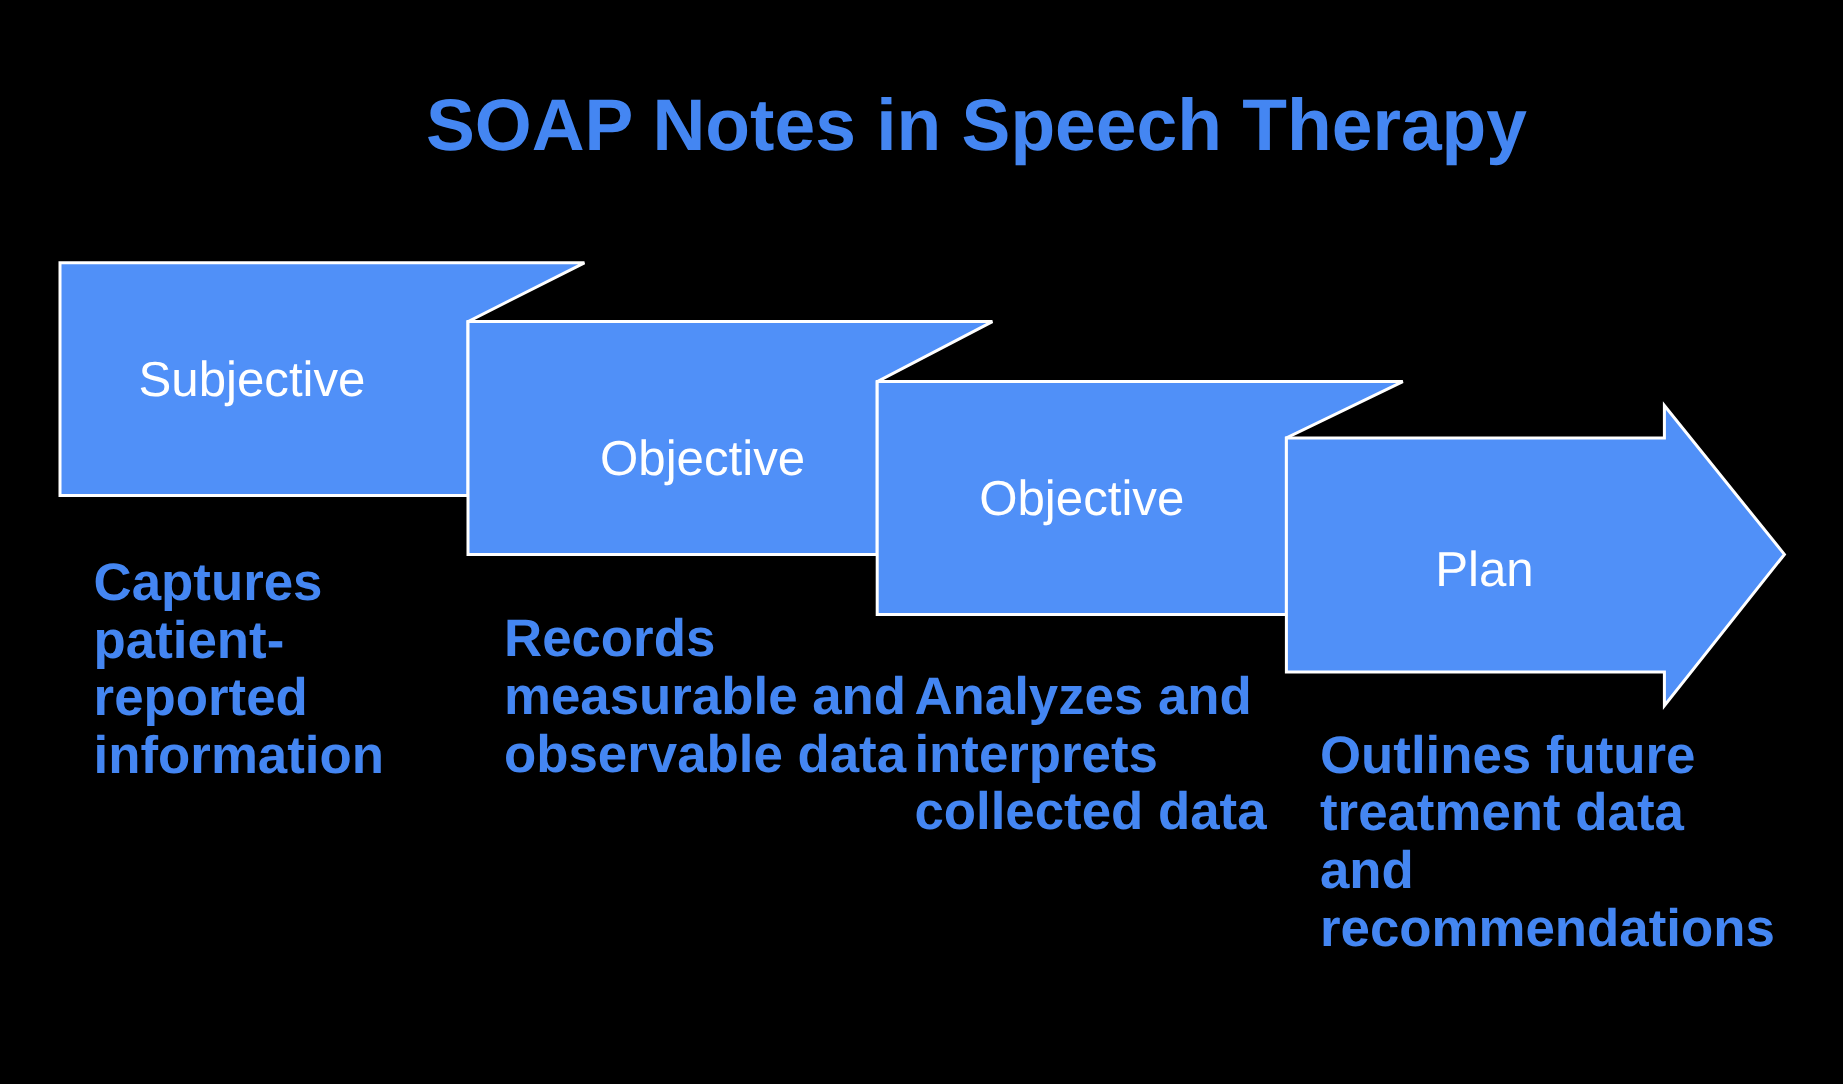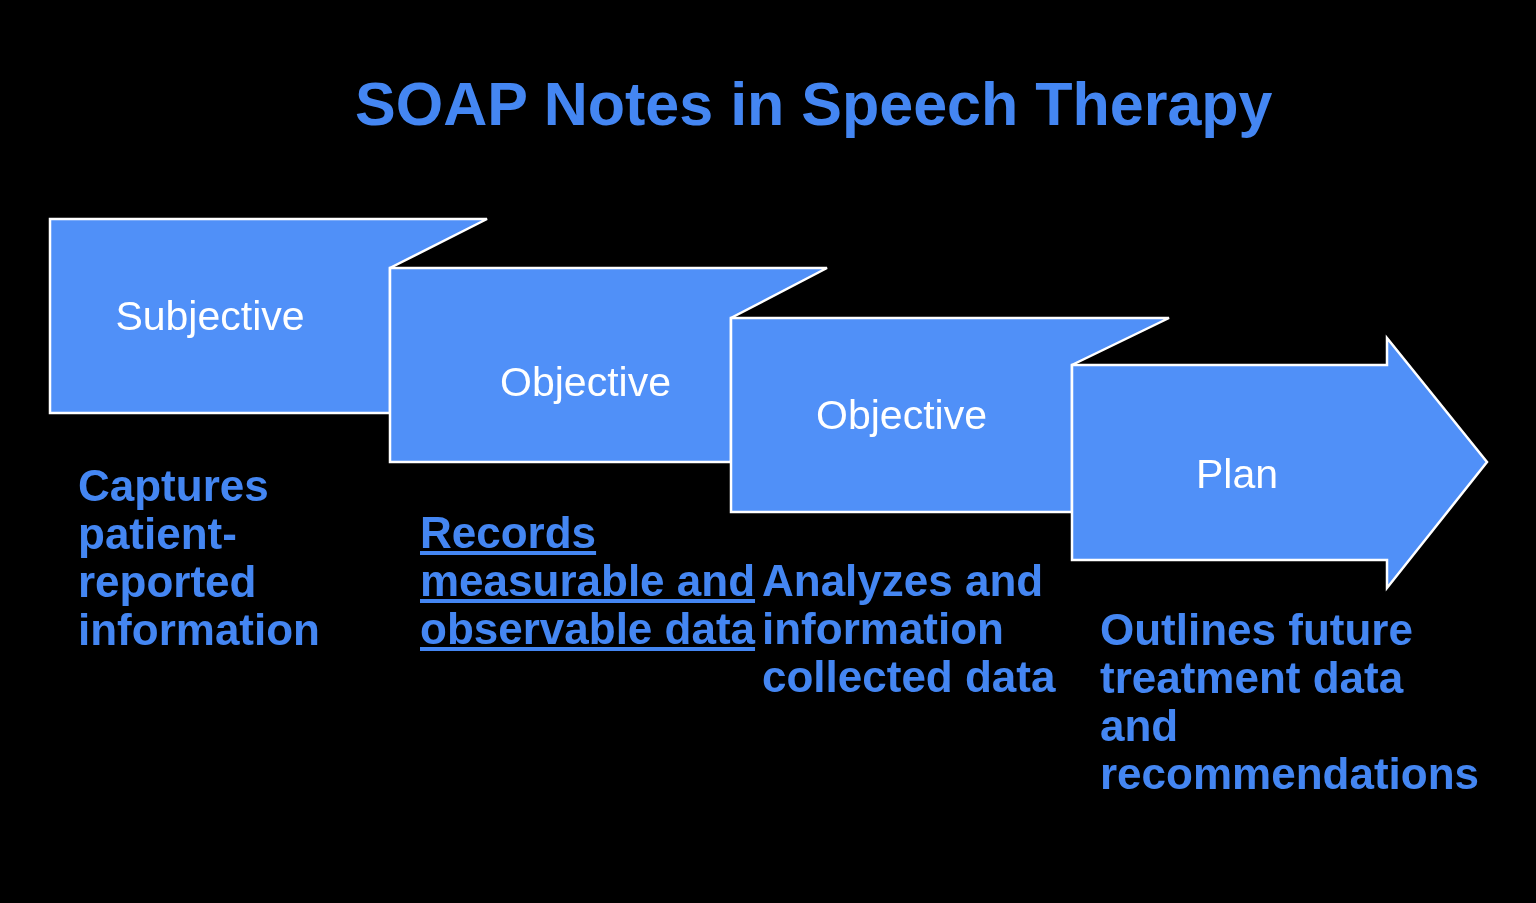--- a/index.html
+++ b/index.html
@@ -42,21 +42,21 @@
   .step-label.s2{left:390px;top:358px;width:391px;}
   .step-label.s3{left:731px;top:391px;width:341px;}
   .step-label.s4{left:1072px;top:418px;width:330px;margin-top:32px;}
   .step-desc{
     position:absolute;
     font-size:44px;line-height:48px;font-weight:bold;
     color:var(--accent);
     white-space:pre-line;
   }
   .step-desc.d1{left:78px;top:462px;}
-  .step-desc.d2{left:420px;top:509px;text-decoration:underline;}
+  .step-desc.d2{left:420px;top:509px;}
   .step-desc.d3{left:762px;top:557px;}
   .step-desc.d4{left:1100px;top:606px;}
 </style>
 </head>
 <body>
 
 <div class="canvas">
 
   <div class="title">SOAP Notes in Speech Therapy</div>
 
@@ -73,20 +73,20 @@
   <div class="step-label s4">Plan</div>
 
   <div class="step-desc d1">Captures
 patient-
 reported
 information</div>
   <div class="step-desc d2">Records
 measurable and
 observable data</div>
   <div class="step-desc d3">Analyzes and
-information
+interprets
 collected data</div>
   <div class="step-desc d4">Outlines future
 treatment data
 and
 recommendations</div>
 
 </div>
 
 </body></html>

